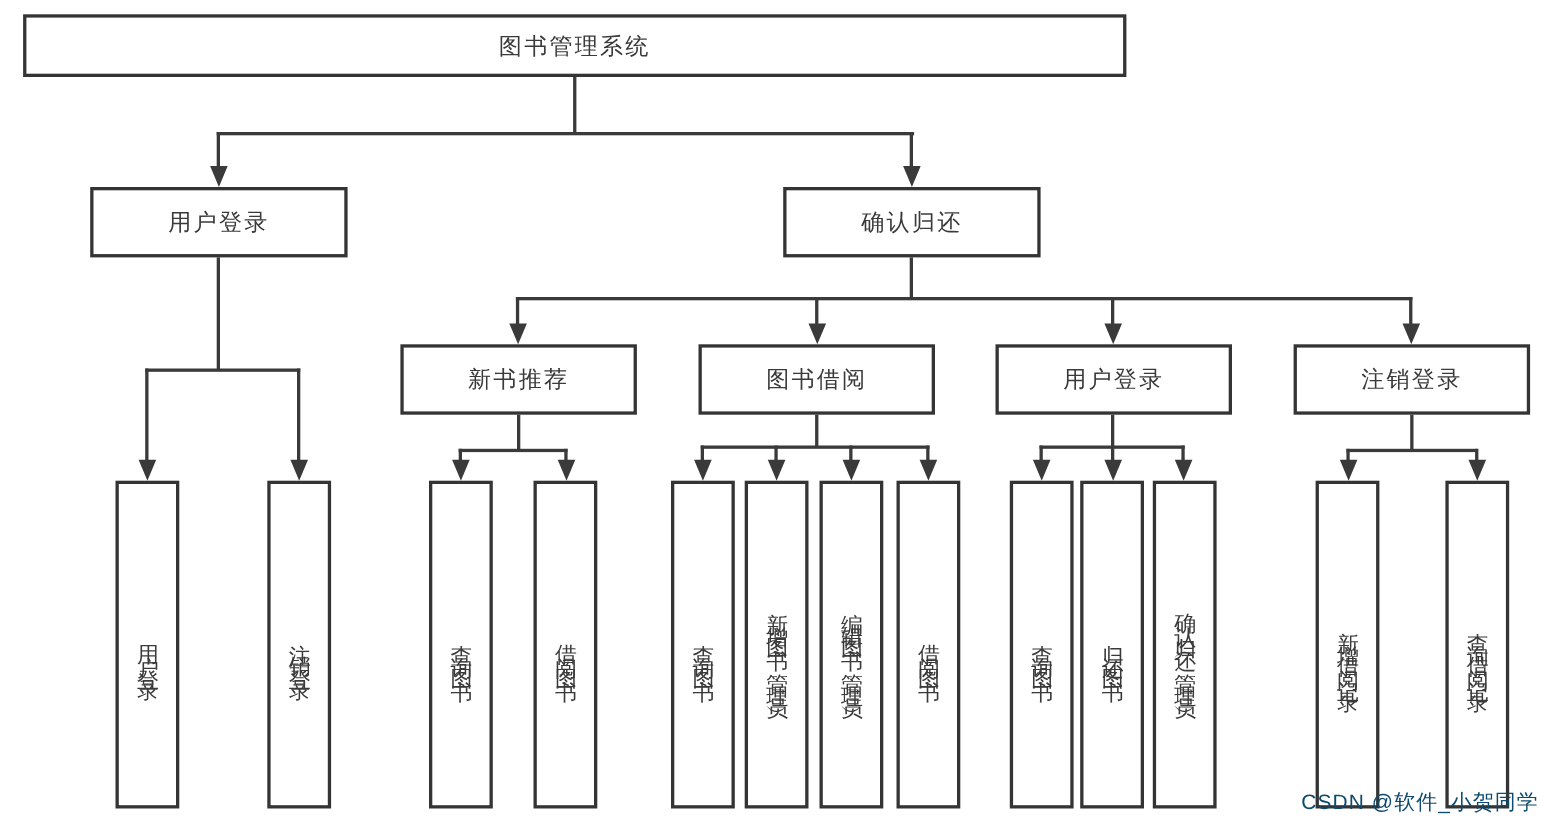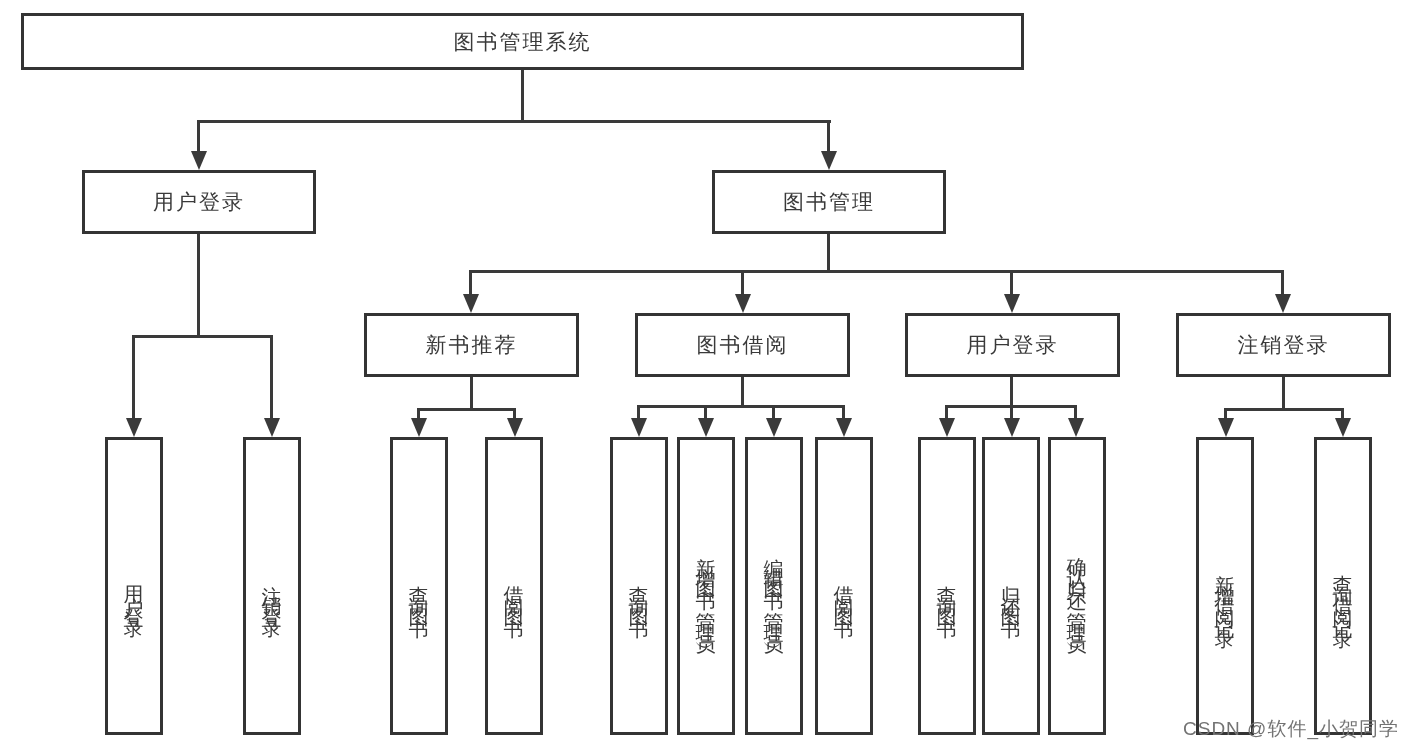--- a/index.html
+++ b/index.html
@@ -63,21 +63,21 @@
     border-left: 8px solid transparent;
     border-right: 8px solid transparent;
     border-top: 19px solid #3a3a3a;
   }
   #watermark {
     position: absolute;
     left: 1183px;
     top: 716px;
     font-size: 19px;
     letter-spacing: 1px;
-    color: #737373;
+    color: #0c4a6e;
     white-space: nowrap;
     z-index: 5;
   }
 </style>
 </head>
 <body>
 
 <div id="canvas">
 
   <div class="hnode" style="left:21px; top:13px; width:1003px; height:57px;">
@@ -88,21 +88,21 @@
   <div class="hline" style="left:197px; top:120px; width:634px;"></div>
   <div class="vline" style="left:197px; top:120px; height:33px;"></div>
   <div class="ahead" style="left:191px; top:151px;"></div>
   <div class="vline" style="left:827px; top:120px; height:33px;"></div>
   <div class="ahead" style="left:821px; top:151px;"></div>
 
   <div class="hnode" style="left:82px; top:170px; width:234px; height:64px;">
     <span>用户登录</span>
   </div>
   <div class="hnode" style="left:712px; top:170px; width:234px; height:64px;">
-    <span>图书管理</span>
+    <span>确认归还</span>
   </div>
 
   <div class="vline" style="left:197px; top:234px; height:102px;"></div>
   <div class="hline" style="left:132px; top:335px; width:141px;"></div>
   <div class="vline" style="left:132px; top:335px; height:84px;"></div>
   <div class="ahead" style="left:126px; top:418px;"></div>
   <div class="vline" style="left:270px; top:335px; height:84px;"></div>
   <div class="ahead" style="left:264px; top:418px;"></div>
 
   <div class="vline" style="left:827px; top:234px; height:37px;"></div>

